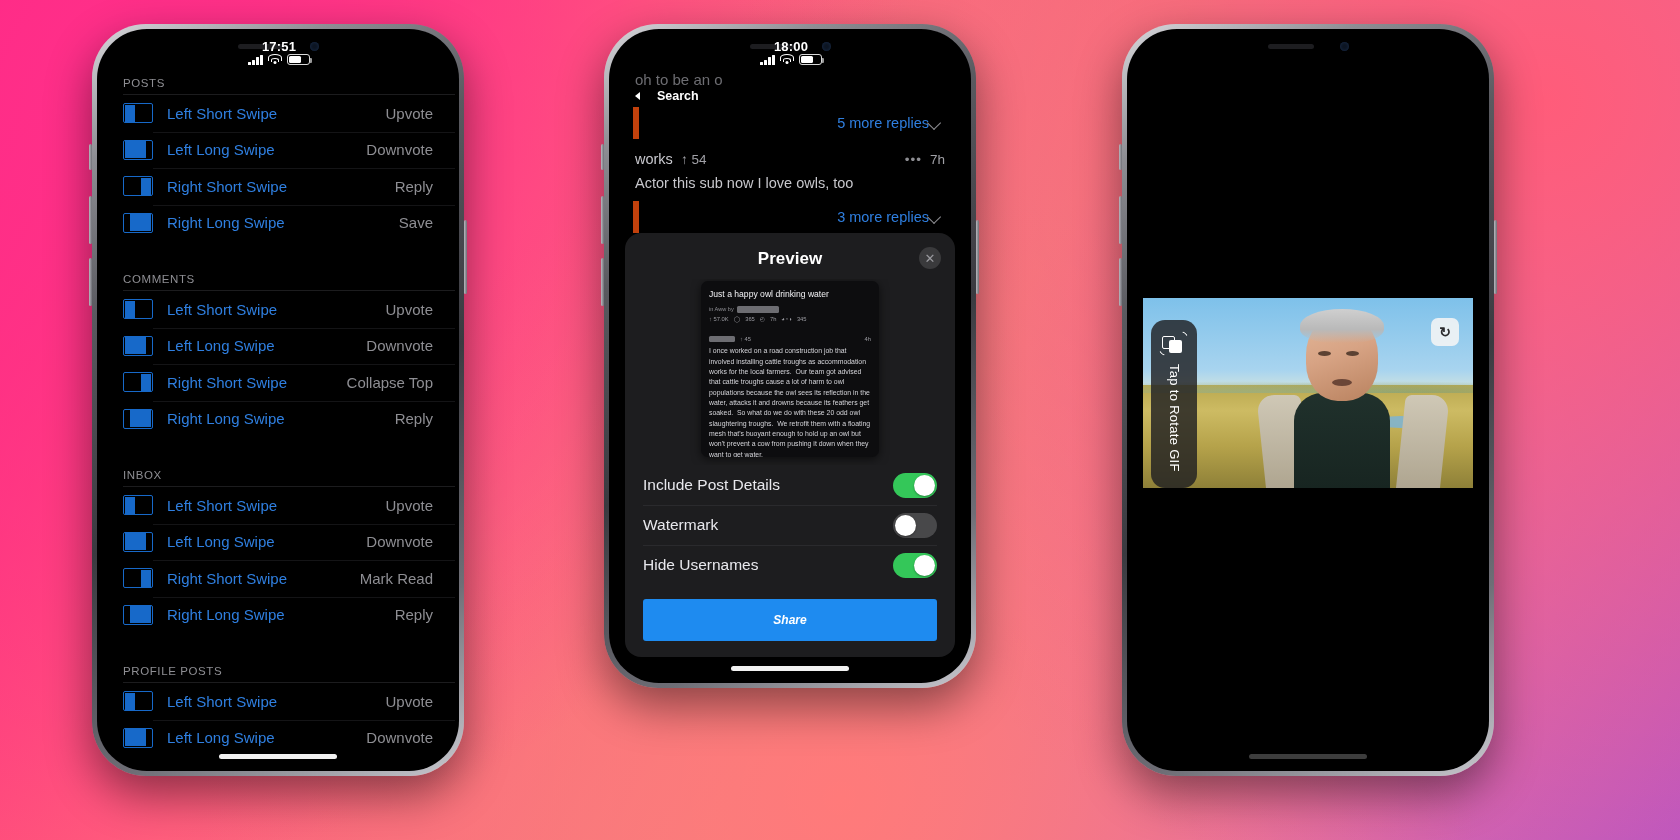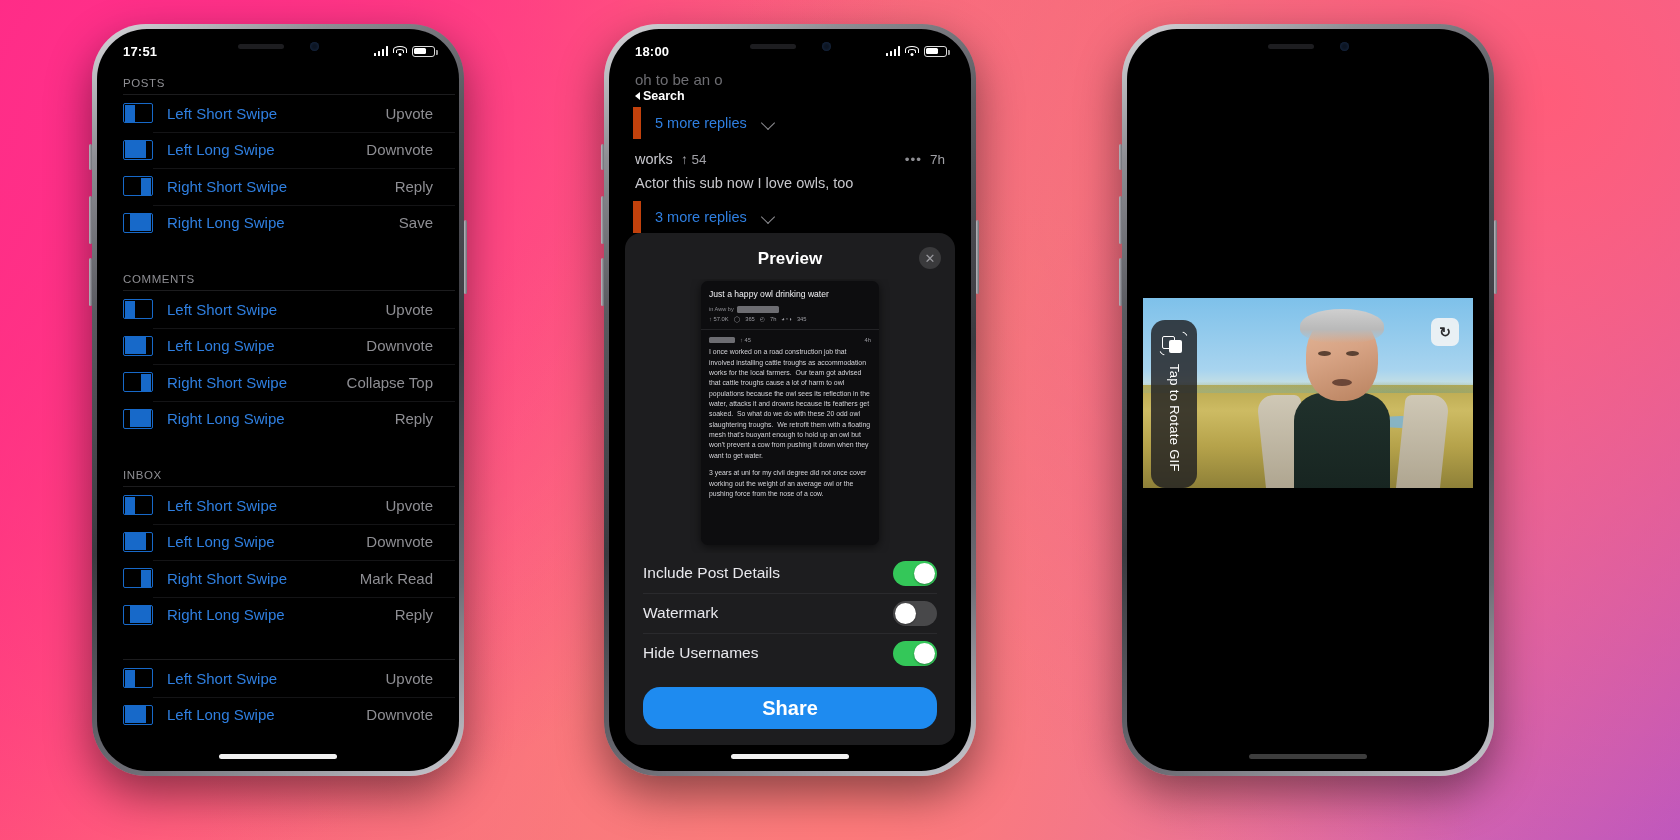--- a/index.html
+++ b/index.html
@@ -57,20 +57,21 @@
     position: absolute; background: linear-gradient(90deg,#b9b9bf,#6e6e75); border-radius: 2px;
   }
 
   
   .statusbar {
     position: absolute; top: 0; left: 0; right: 0; height: 30px;
     display: flex; align-items: center; justify-content: space-between;
     padding: 6px 20px 0 22px;
     color: #fff; font-size: 13px; font-weight: bold; z-index: 45;
     pointer-events: none;
+    flex-direction: column;
   }
   .sb-time { letter-spacing: .2px; }
   .sb-right { display: flex; align-items: center; gap: 5px; }
   .bars { display: flex; align-items: flex-end; gap: 1.5px; height: 10px; }
   .bars i { width: 2.5px; background: #fff; border-radius: .5px; display: block; }
   .bars i:nth-child(1){height:3px} .bars i:nth-child(2){height:5px}
   .bars i:nth-child(3){height:7.5px} .bars i:nth-child(4){height:10px}
   .wifi { width: 14px; height: 11px; position: relative; }
   .wifi span { position:absolute; left:50%; transform:translateX(-50%); border:1.6px solid #fff; border-bottom:none; border-radius:50% 50% 0 0; }
   .wifi span:nth-child(1){ width:14px; height:7px; top:0; }
@@ -102,37 +103,37 @@
   .ico-ls .fill { left:1.6px; width:10px; }
   .ico-ll .fill { left:1.6px; right:7px; }
   .ico-rs .fill { right:1.6px; width:10px; }
   .ico-rl .fill { left:7px; right:1.6px; }
   .ico-rs .frame, .ico-rl .frame { border-radius:2px; }
   .row-label { color: #2f7fe0; font-size: 15px; flex: 1; }
   .row-value { color: #8e8e93; font-size: 15px; }
   .grp-gap { height: 26px; }
 
   
-  #phone2 { left: 604px; top: 24px; width: 372px; height: 752px; }
+  #phone2 { left: 604px; top: 24px; width: 372px; height: 664px; }
   .p2-body { position:absolute; inset:0; background:#000; color:#fff; }
   .p2-navtitle {
     position:absolute; top:38px; left:22px; font-size:15px; color:#6d6d72; white-space:nowrap;
   }
   .p2-back {
     position:absolute; top:56px; left:22px; font-size:12.5px; color:#fff; font-weight:bold;
-    display:flex; align-items:center; gap:3px;
+    display:flex; align-items:center; gap:17px;
   }
   .p2-back .tri {
     width:0;height:0;border-top:4px solid transparent;border-bottom:4px solid transparent;border-right:5px solid #fff;
   }
   .thread { position:absolute; top:74px; left:0; right:0; padding:0 20px; }
   .more-replies {
-    display:flex; align-items:center; justify-content:flex-start;
+    display:flex; align-items:center; justify-content:flex-end;
     color:#2f7fe0; font-size:14.5px; padding:8px 4px 8px 14px;
-    border-left:8px solid #c2410c; margin-bottom:8px;gap:16px;
+    border-left:6px solid #c2410c; margin-bottom:8px;
   }
   .chev { width:10px;height:10px;border-right:1.8px solid #8e8e93;border-bottom:1.8px solid #8e8e93;transform:rotate(45deg); margin-right:4px; }
   .cmt-head { display:flex; align-items:center; gap:8px; font-size:13.5px; color:#a0a0a6; padding:4px 2px; }
   .cmt-head .user { color:#c9c9cf; font-size:14.5px; }
   .cmt-head .spacer { flex:1; }
   .cmt-head .dots { color:#8e8e93; letter-spacing:1px; }
   .cmt-text { font-size:14.5px; color:#c7c7cc; padding:4px 2px 10px; }
 
   .sheet {
     position:absolute; left:12px; right:12px; bottom:22px; top:200px;
@@ -169,24 +170,25 @@
   }
   .opt-row + .opt-row::before { content:''; position:absolute; left:0; right:0; top:0; height:1px; background:#2a2a2d; }
   .opt-label { font-size:15.5px; color:#e8e8ed; }
   .toggle { width:44px; height:25px; border-radius:13px; position:relative; }
   .toggle.on { background:#34c759; }
   .toggle.off { background:#48484a; }
   .toggle i { position:absolute; top:2px; width:21px; height:21px; border-radius:50%; background:#fff; box-shadow:0 1px 2px rgba(0,0,0,.35); }
   .toggle.on i { right:2px; }
   .toggle.off i { left:2px; }
   .share-btn {
-    margin:14px 18px 16px; height:42px; border-radius:17px; background:#1e8bf0;
+    margin:14px 18px 16px; height:42px; border-radius:3px; background:#1e8bf0;
     display:flex; align-items:center; justify-content:center;
-    color:#fff; font-size:20px; font-weight:bold; border:none; width:calc(100% - 36px);
+    color:#fff; font-size:12px; font-weight:bold; border:none; width:calc(100% - 36px);
     font-family:"Liberation Sans", sans-serif;
+    font-style:italic;
   }
 
   
   #phone3 { left: 1122px; top: 24px; width: 372px; height: 752px; }
   .p3-body { position:absolute; inset:0; background:#000; }
   .p3-media {
     position:absolute; left:12px; right:12px; top:265px; height:190px;
     background:
       linear-gradient(#7ec1ea 0%, #a8d4ef 38%, #cfe3e0 48%, #c9b96a 56%, #c3ad55 72%, #9a8f43 100%);
     overflow:hidden;
@@ -397,20 +399,21 @@
           <div class="swipe-ico ico-rl">
               <div class="frame"></div>
               <div class="fill"></div>
             </div>
           <div class="row-label">Right Long Swipe</div>
           <div class="row-value">Reply</div>
         </div>
 
         <div class="grp-gap"></div>
 
+        <div class="sec-head">PROFILE POSTS</div>
         <div class="sep"></div>
         <div class="row">
           <div class="swipe-ico ico-ls">
               <div class="frame"></div>
               <div class="fill"></div>
             </div>
           <div class="row-label">Left Short Swipe</div>
           <div class="row-value">Upvote</div>
         </div>
         <div class="row">

